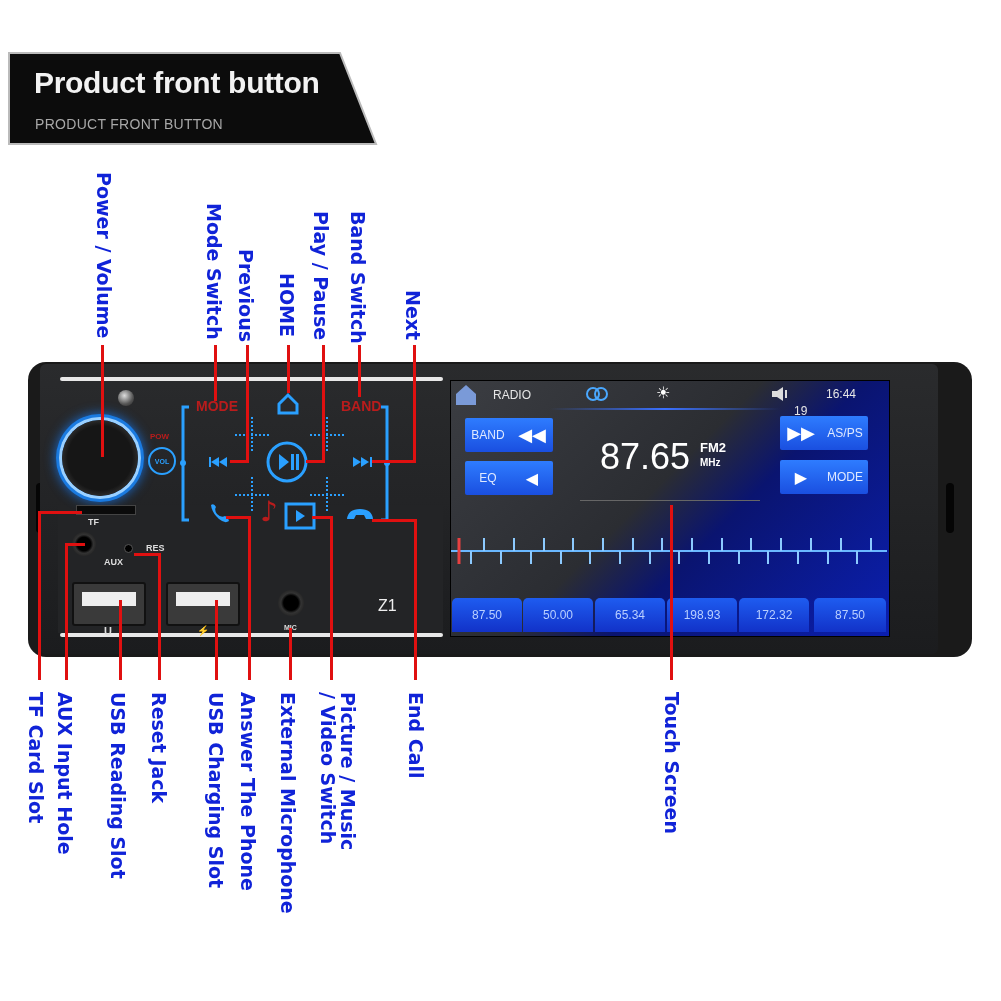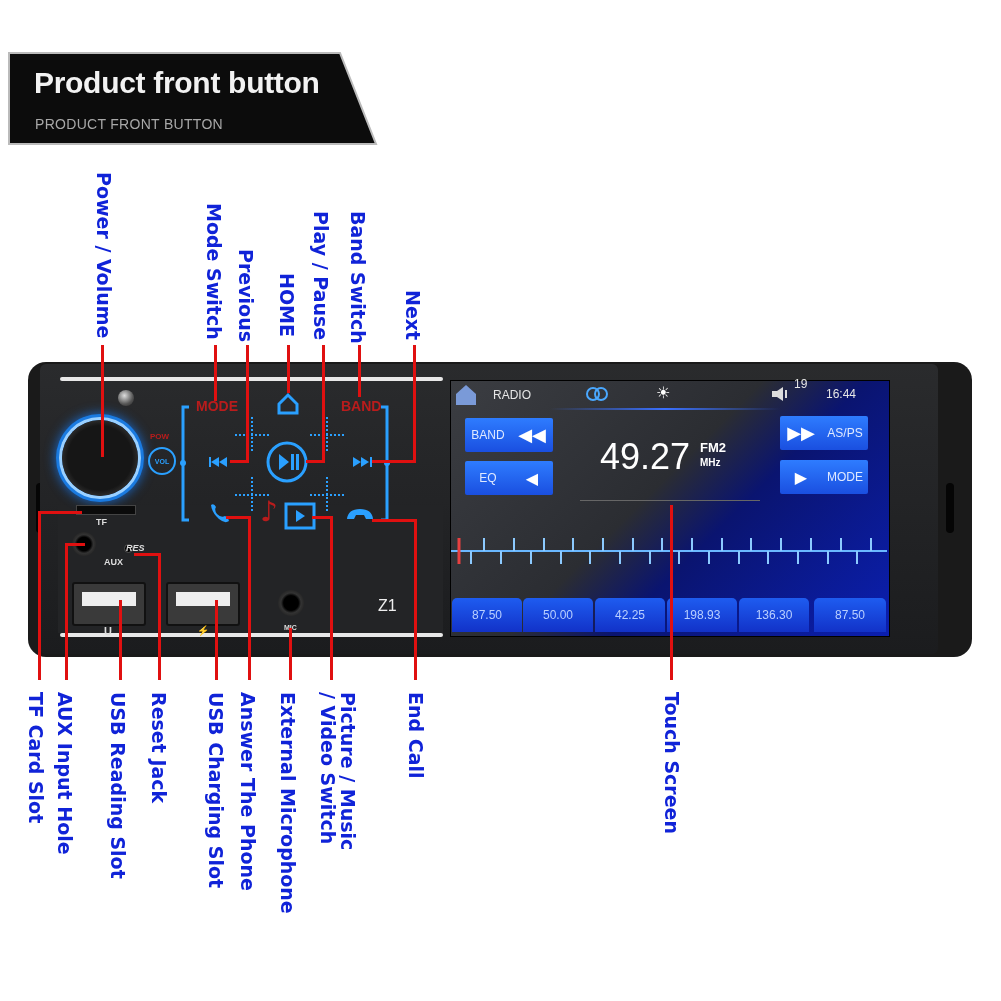--- a/index.html
+++ b/index.html
@@ -106,25 +106,25 @@
 <div class="abs blue" style="left:260px;top:495px;font:28px 'DejaVu Sans',sans-serif;">♪</div>
 <svg class="abs" style="left:284px;top:502px;" width="32" height="28">
   <rect x="2" y="2" width="28" height="24" fill="none" stroke="#2aa0ff" stroke-width="3"></rect>
   <polygon points="12,8 12,20 21,14" fill="#2aa0ff"></polygon>
 </svg>
 <svg class="abs" style="left:346px;top:507px;" width="28" height="14">
   <path d="M1 12 Q2 2 14 2 Q26 2 27 12 L20 12 L18 8 L10 8 L8 12 Z" fill="#2aa0ff"></path>
 </svg>
 
 <div class="abs" style="left:76px;top:505px;width:58px;height:8px;background:#0b0b0b;border:1px solid #444;"></div>
-<div class="abs small" style="left:96px;top:517px;">TF</div>
+<div class="abs small" style="left:88px;top:517px;">TF</div>
 <div class="abs" style="left:72px;top:532px;width:24px;height:24px;border-radius:50%;background:radial-gradient(#000 40%,#333 55%,#111);"></div>
 <div class="abs small" style="left:104px;top:557px;">AUX</div>
 <div class="abs" style="left:124px;top:544px;width:7px;height:7px;border-radius:50%;background:#000;border:1px solid #555;"></div>
-<div class="abs small" style="left:126px;top:543px;font-style:italic;">RES</div>
+<div class="abs small" style="left:146px;top:543px;">RES</div>
 <div class="abs usb" style="left:72px;top:582px;">
     <div class="usb-in"></div>
   </div>
 <div class="abs small" style="left:104px;top:625px;font-size:11px;">U</div>
 <div class="abs usb" style="left:166px;top:582px;">
     <div class="usb-in"></div>
   </div>
 <div class="abs small" style="left:197px;top:625px;font-size:10px;">⚡</div>
 <div class="abs" style="left:278px;top:590px;width:26px;height:26px;border-radius:50%;background:radial-gradient(#000 40%,#333 55%,#111);"></div>
 <div class="abs small" style="left:284px;top:624px;font-size:7px;">MIC</div>
@@ -137,42 +137,42 @@
 <div class="abs topbar-text" style="left:493px;top:388px;">RADIO</div>
 <svg class="abs" style="left:585px;top:386px;" width="24" height="16">
   <circle cx="8" cy="8" r="6" fill="none" stroke="#4aa8ff" stroke-width="2"></circle>
     <circle cx="16" cy="8" r="6" fill="none" stroke="#4aa8ff" stroke-width="2"></circle>
 </svg>
 <div class="abs" style="left:656px;top:383px;color:#fff;font:16px 'DejaVu Sans',sans-serif;">☀</div>
 <svg class="abs" style="left:771px;top:387px;" width="20" height="14">
   <polygon points="1,4 6,4 12,0 12,14 6,10 1,10" fill="#ddd"></polygon>
     <rect x="14" y="3" width="2" height="8" fill="#ddd"></rect>
 </svg>
-<div class="abs topbar-text" style="left:794px;top:377px;">19</div>
+<div class="abs topbar-text" style="left:794px;top:404px;">19</div>
 <div class="abs topbar-text" style="left:826px;top:387px;">16:44</div>
 <div class="abs" style="left:550px;top:408px;width:230px;height:2px;background:linear-gradient(90deg,transparent,#3a70ff,transparent);"></div>
 
 <div class="abs sbtn" style="left:465px;top:418px;width:88px;height:34px;">
   <span style="width:46px;text-align:center;">BAND</span>
   <span style="flex:1;text-align:center;color:#fff;font-size:18px;">◀◀</span>
 </div>
 <div class="abs sbtn" style="left:465px;top:461px;width:88px;height:34px;">
   <span style="width:46px;text-align:center;">EQ</span>
   <span style="flex:1;text-align:center;color:#fff;font-size:16px;">◀</span>
 </div>
 <div class="abs sbtn" style="left:780px;top:416px;width:88px;height:34px;">
   <span style="width:42px;text-align:center;color:#fff;font-size:18px;">▶▶</span>
   <span style="flex:1;text-align:center;">AS/PS</span>
 </div>
 <div class="abs sbtn" style="left:780px;top:460px;width:88px;height:34px;">
   <span style="width:42px;text-align:center;color:#fff;font-size:16px;">▶</span>
   <span style="flex:1;text-align:center;">MODE</span>
 </div>
 
-<div class="abs" style="left:600px;top:436px;color:#fff;font:36px 'Liberation Sans',sans-serif;">49.27</div>
+<div class="abs" style="left:600px;top:436px;color:#fff;font:36px 'Liberation Sans',sans-serif;">87.65</div>
 <div class="abs" style="left:700px;top:440px;color:#fff;font:bold 13px 'Liberation Sans',sans-serif;">FM2</div>
 <div class="abs" style="left:700px;top:457px;color:#fff;font:bold 10px 'Liberation Sans',sans-serif;">MHz</div>
 <div class="abs" style="left:580px;top:500px;width:180px;height:1px;background:#666;"></div>
 
 <svg class="abs" style="left:451px;top:530px;" width="436" height="40">
   <line x1="0" y1="21" x2="436" y2="21" stroke="#6ab8ff" stroke-width="2"></line>
   <g stroke="#8ccaff" stroke-width="2">
     <line x1="33" y1="8" x2="33" y2="21"></line>
       <line x1="63" y1="8" x2="63" y2="21"></line>
       <line x1="93" y1="8" x2="93" y2="21"></line>
@@ -200,23 +200,23 @@
       <line x1="317" y1="21" x2="317" y2="34"></line>
       <line x1="347" y1="21" x2="347" y2="34"></line>
       <line x1="377" y1="21" x2="377" y2="34"></line>
       <line x1="406" y1="21" x2="406" y2="34"></line>
   </g>
   <line x1="8" y1="8" x2="8" y2="34" stroke="#e84040" stroke-width="3"></line>
 </svg>
 
 <div class="abs preset" style="left:452px;">87.50</div>
 <div class="abs preset" style="left:523px;">50.00</div>
-<div class="abs preset" style="left:595px;">42.25</div>
+<div class="abs preset" style="left:595px;">65.34</div>
 <div class="abs preset" style="left:667px;">198.93</div>
-<div class="abs preset" style="left:739px;">136.30</div>
+<div class="abs preset" style="left:739px;">172.32</div>
 <div class="abs preset" style="left:814px;width:72px;">87.50</div>
 
 <div class="redline" style="left:101px;top:345px;width:3px;height:112px;"></div>
 <div class="redline" style="left:214px;top:345px;width:3px;height:56px;"></div>
 <div class="redline" style="left:246px;top:345px;width:3px;height:117px;"></div>
 <div class="redline" style="left:230px;top:460px;width:19px;height:3px;"></div>
 <div class="redline" style="left:287px;top:345px;width:3px;height:48px;"></div>
 <div class="redline" style="left:322px;top:345px;width:3px;height:117px;"></div>
 <div class="redline" style="left:306px;top:460px;width:19px;height:3px;"></div>
 <div class="redline" style="left:358px;top:345px;width:3px;height:52px;"></div>

